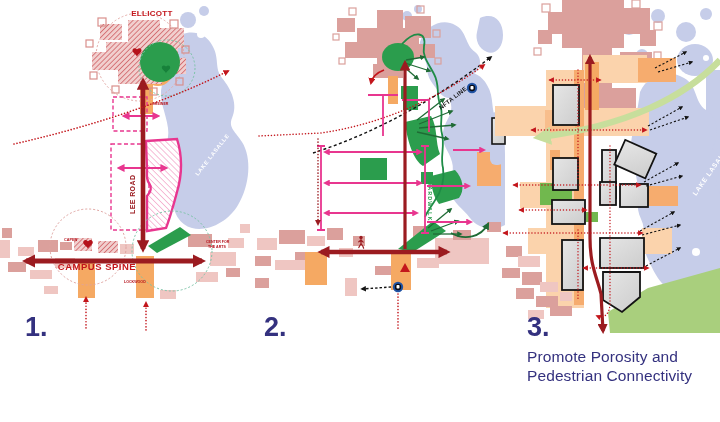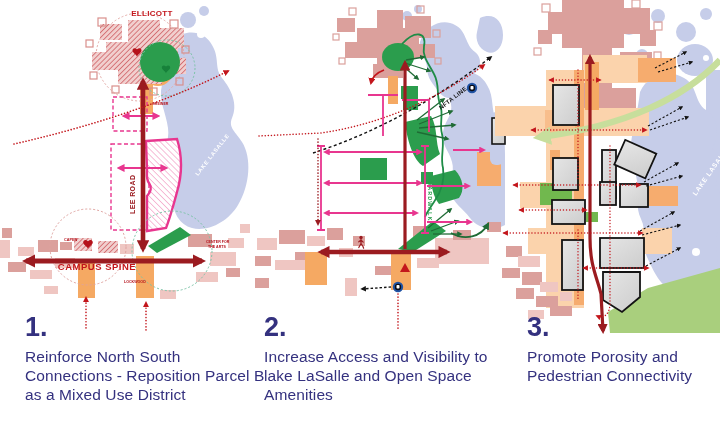--- a/index.html
+++ b/index.html
@@ -404,24 +404,22 @@
       <line x1="154" y1="182" x2="188" y2="163" marker-end="url(#m3blk)"></line>
         <line x1="156" y1="186" x2="192" y2="176" marker-end="url(#m3blk)"></line>
       <line x1="150" y1="231" x2="184" y2="212" marker-end="url(#m3blk)"></line>
         <line x1="152" y1="235" x2="190" y2="225" marker-end="url(#m3blk)"></line>
       <line x1="156" y1="266" x2="190" y2="248" marker-end="url(#m3blk)"></line>
     </g>
   </svg>
 
   <div class="cap" id="cap1">
     <div class="num">1.</div>
-    <div class="txt">Reinforce North South Connections - Reposition Parcel B as a Mixed Use District</div>
   </div>
   <div class="cap" id="cap2">
     <div class="num">2.</div>
-    <div class="txt">Increase Access and Visibility to lake LaSalle and Open Space Amenities</div>
   </div>
   <div class="cap" id="cap3">
     <div class="num">3.</div>
     <div class="txt">Promote Porosity and Pedestrian Connectivity</div>
   </div>
 
 </div>
 
 </body></html>

